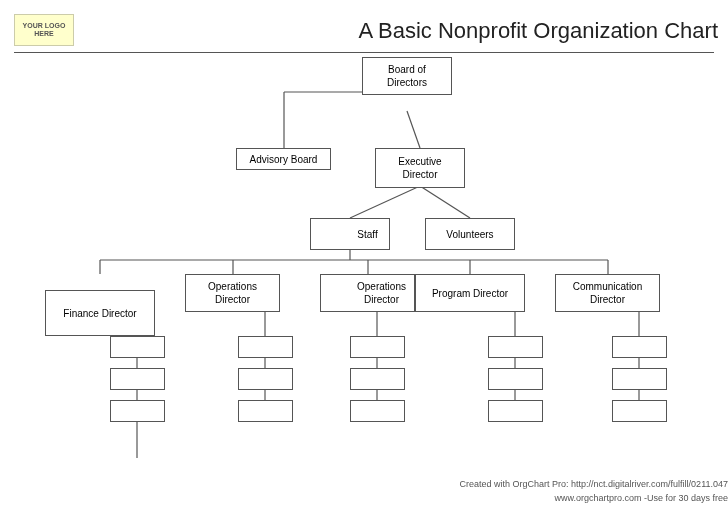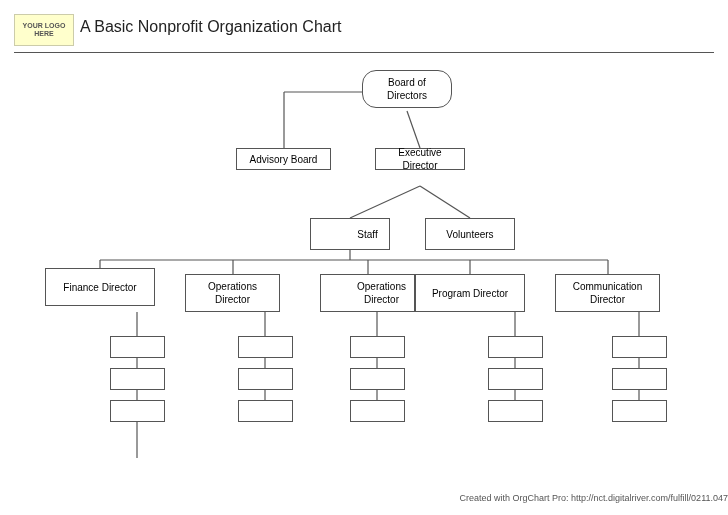--- a/index.html
+++ b/index.html
@@ -32,23 +32,23 @@
       font-size: 7px;
       text-align: center;
       color: #555;
       font-weight: bold;
       line-height: 1.2;
     }
     .main-title {
       position: absolute;
       top: 18px;
       left: 80px;
-      right: 25px;
-      text-align: left;
-      font-size: 16px;
+      right: 10px;
+      text-align: right;
+      font-size: 22px;
       font-weight: normal;
       color: #222;
     }
     .title-line {
       position: absolute;
       top: 52px;
       left: 14px;
       right: 14px;
       height: 1px;
       background: #555;
@@ -136,43 +136,43 @@
     <line x1="515" y1="347" x2="543" y2="347" stroke="#555" stroke-width="1.2"></line>
     <line x1="515" y1="379" x2="543" y2="379" stroke="#555" stroke-width="1.2"></line>
     <line x1="515" y1="411" x2="543" y2="411" stroke="#555" stroke-width="1.2"></line>
 
     <line x1="639" y1="312" x2="639" y2="422" stroke="#555" stroke-width="1.2"></line>
     <line x1="639" y1="347" x2="667" y2="347" stroke="#555" stroke-width="1.2"></line>
     <line x1="639" y1="379" x2="667" y2="379" stroke="#555" stroke-width="1.2"></line>
     <line x1="639" y1="411" x2="667" y2="411" stroke="#555" stroke-width="1.2"></line>
   </svg>
 
-  <div class="box" style="left:362px;top:70px;width:90px;height:38px;border-radius:14px;">
+  <div class="box" style="left:362px;top:57px;width:90px;height:38px;">
     <span style="white-space:pre-line;">Board of
 Directors</span>
   </div>
 
   <div class="box" style="left:236px;top:148px;width:95px;height:22px;">
     <span>Advisory Board</span>
   </div>
 
-  <div class="box" style="left:375px;top:148px;width:90px;height:22px;">
+  <div class="box" style="left:375px;top:148px;width:90px;height:40px;">
     <span style="white-space:pre-line;">Executive
 Director</span>
   </div>
 
   <div class="box" style="left:310px;top:218px;width:80px;height:32px;padding-left:35px;">
     <span>Staff</span>
   </div>
 
   <div class="box" style="left:425px;top:218px;width:90px;height:32px;">
     <span>Volunteers</span>
   </div>
 
-  <div class="box" style="left:45px;top:268px;width:110px;height:38px;">
+  <div class="box" style="left:45px;top:290px;width:110px;height:46px;">
     <span>Finance Director</span>
   </div>
 
   <div class="box" style="left:185px;top:274px;width:95px;height:38px;">
     <span style="white-space:pre-line;">Operations
 Director</span>
   </div>
 
   <div class="box" style="left:320px;top:274px;width:95px;height:38px;padding-left:28px;">
     <span style="white-space:pre-line;">Operations
@@ -203,14 +203,15 @@
   <div class="box" style="left:488px;top:336px;width:55px;height:22px;"></div>
   <div class="box" style="left:488px;top:368px;width:55px;height:22px;"></div>
   <div class="box" style="left:488px;top:400px;width:55px;height:22px;"></div>
 
   <div class="box" style="left:612px;top:336px;width:55px;height:22px;"></div>
   <div class="box" style="left:612px;top:368px;width:55px;height:22px;"></div>
   <div class="box" style="left:612px;top:400px;width:55px;height:22px;"></div>
 
   <div class="footer-text">
     <div>Created  with  OrgChart Pro:  http://nct.digitalriver.com/fulfill/0211.047</div>
+    <div>www.orgchartpro.com  -Use for 30 days free</div>
   </div>
 </div>
 
 </body></html>

